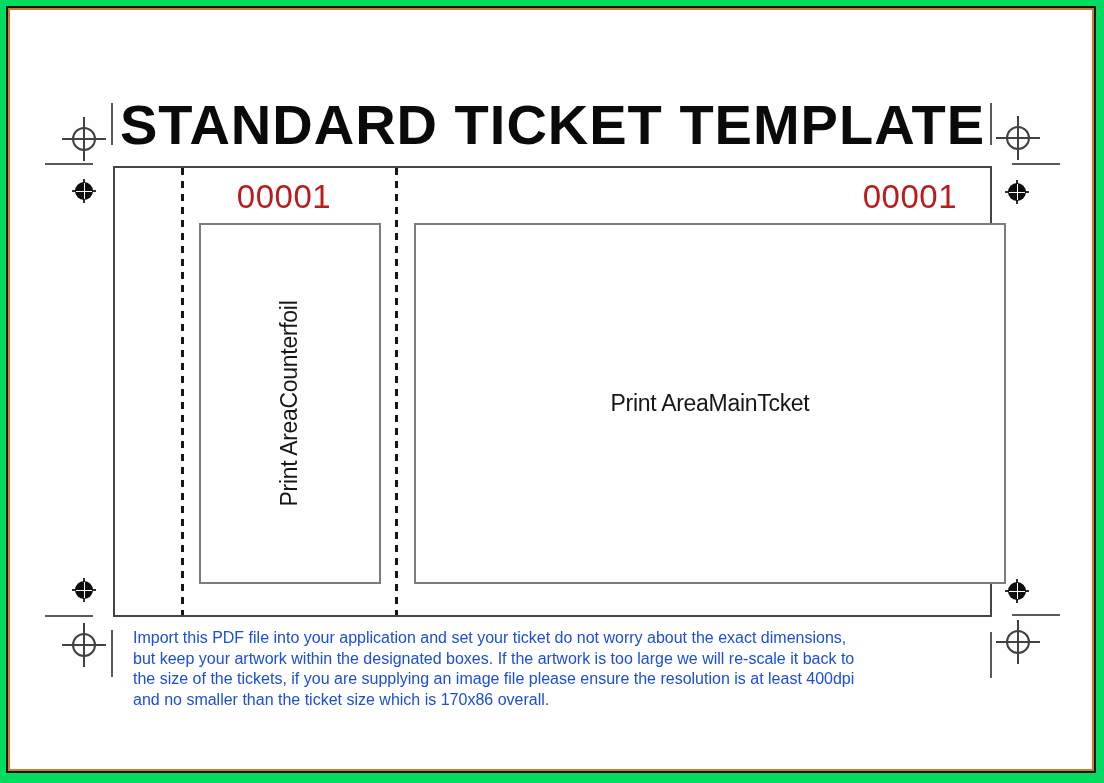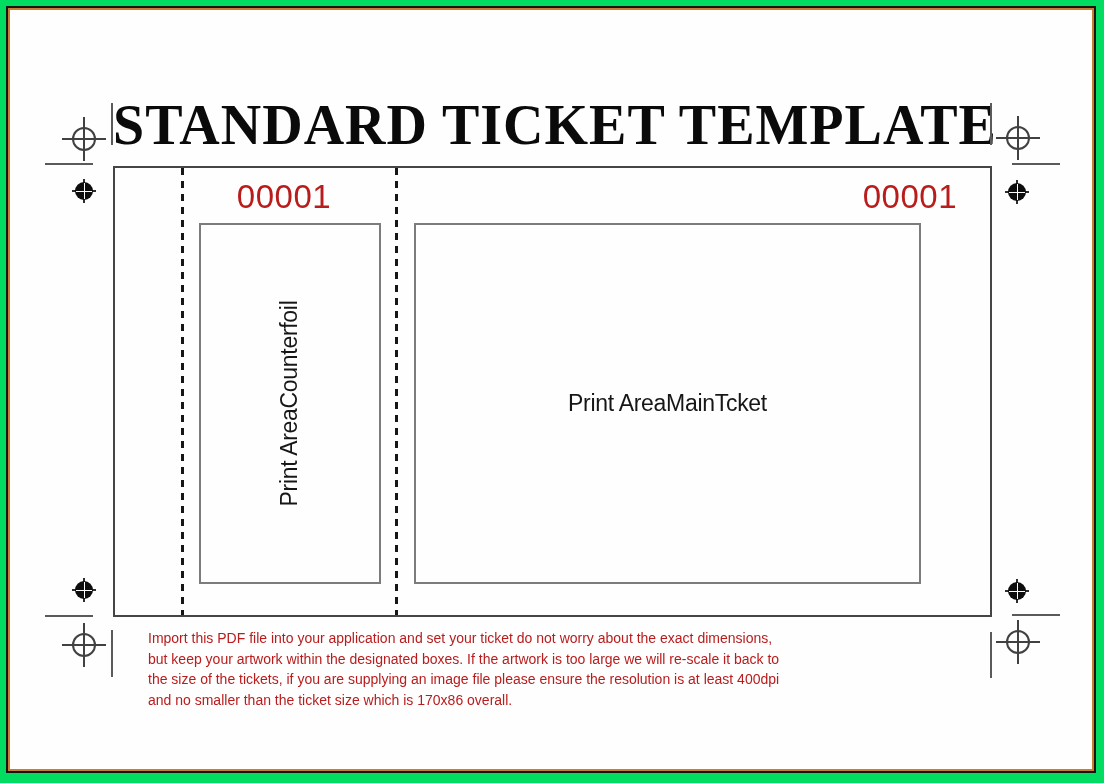--- a/index.html
+++ b/index.html
@@ -27,21 +27,20 @@
     left: 113px; top: 94px;
     width: 879px;
     margin: 0;
     text-align: center;
     font-size: 56px;
     line-height: 62px;
     font-weight: bold;
     letter-spacing: 1px;
     color: #0a0a0a;
     white-space: nowrap;
-    font-family: Liberation Serif, serif;
   }
 
   
   .ticket-outline {
     position: absolute;
     left: 113px; top: 166px;
     width: 879px; height: 451px;
     border: 2px solid #454545;
     background: transparent;
   }
@@ -68,21 +67,21 @@
   .print-box {
     position: absolute;
     top: 223px; height: 361px;
     border: 2px solid #7c7c7c;
     background: #fefefe;
     display: flex;
     align-items: center;
     justify-content: center;
   }
   .box-counterfoil { left: 199px; width: 182px; }
-  .box-main        { left: 414px; width: 507px; }
+  .box-main        { left: 414px; width: 592px; }
 
   .area-label {
     font-size: 23px;
     color: #161616;
     letter-spacing: -0.3px;
     white-space: nowrap;
   }
   .vertical { transform: rotate(-90deg); }
 
   
@@ -100,26 +99,26 @@
 
   .regdot { position: absolute; width: 24px; height: 24px; }
   .rd-h { position: absolute; left: 0; top: 11px; width: 24px; height: 2px; background: #2e2e2e; }
   .rd-v { position: absolute; left: 11px; top: 0; width: 2px; height: 24px; background: #2e2e2e; }
   .rd-c { position: absolute; left: 3px; top: 3px; width: 18px; height: 18px; background: #0d0d0d; border-radius: 50%; }
   .rd-wh { position: absolute; left: 4px; top: 11.5px; width: 16px; height: 1.5px; background: #fdfdfd; }
   .rd-wv { position: absolute; left: 11.5px; top: 4px; width: 1.5px; height: 16px; background: #fdfdfd; }
 
   .instructions {
     position: absolute;
-    left: 148px; top: 628px;
+    left: 133px; top: 628px;
     width: 840px;
     margin: 0;
-    font-size: 14px;
+    font-size: 16px;
     line-height: 20.5px;
-    color: #b91c1c;
+    color: #1d4ed8;
     white-space: pre-line;
   }
 </style>
 </head>
 <body>
 
 <div class="page">
   <div class="paper"></div>
 
   <h1 class="title">STANDARD TICKET TEMPLATE</h1>

